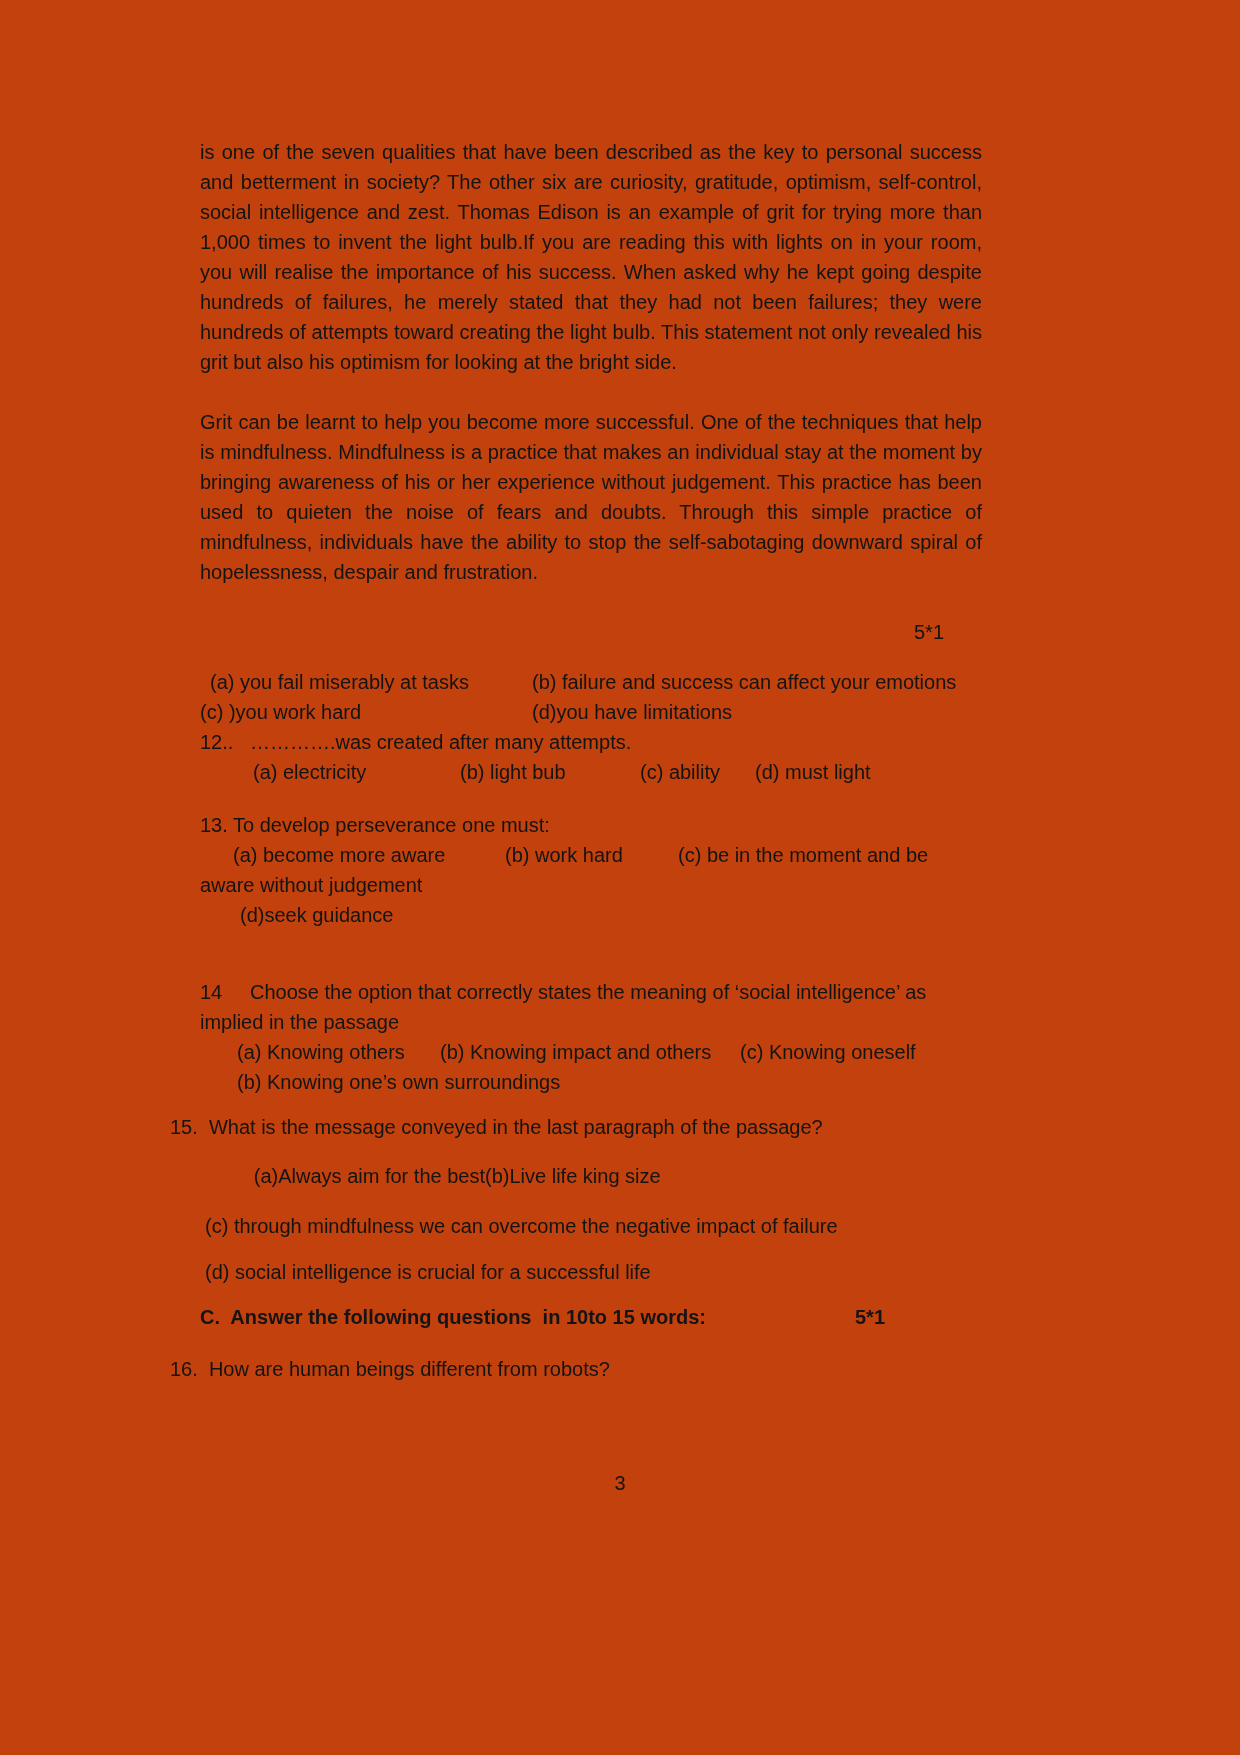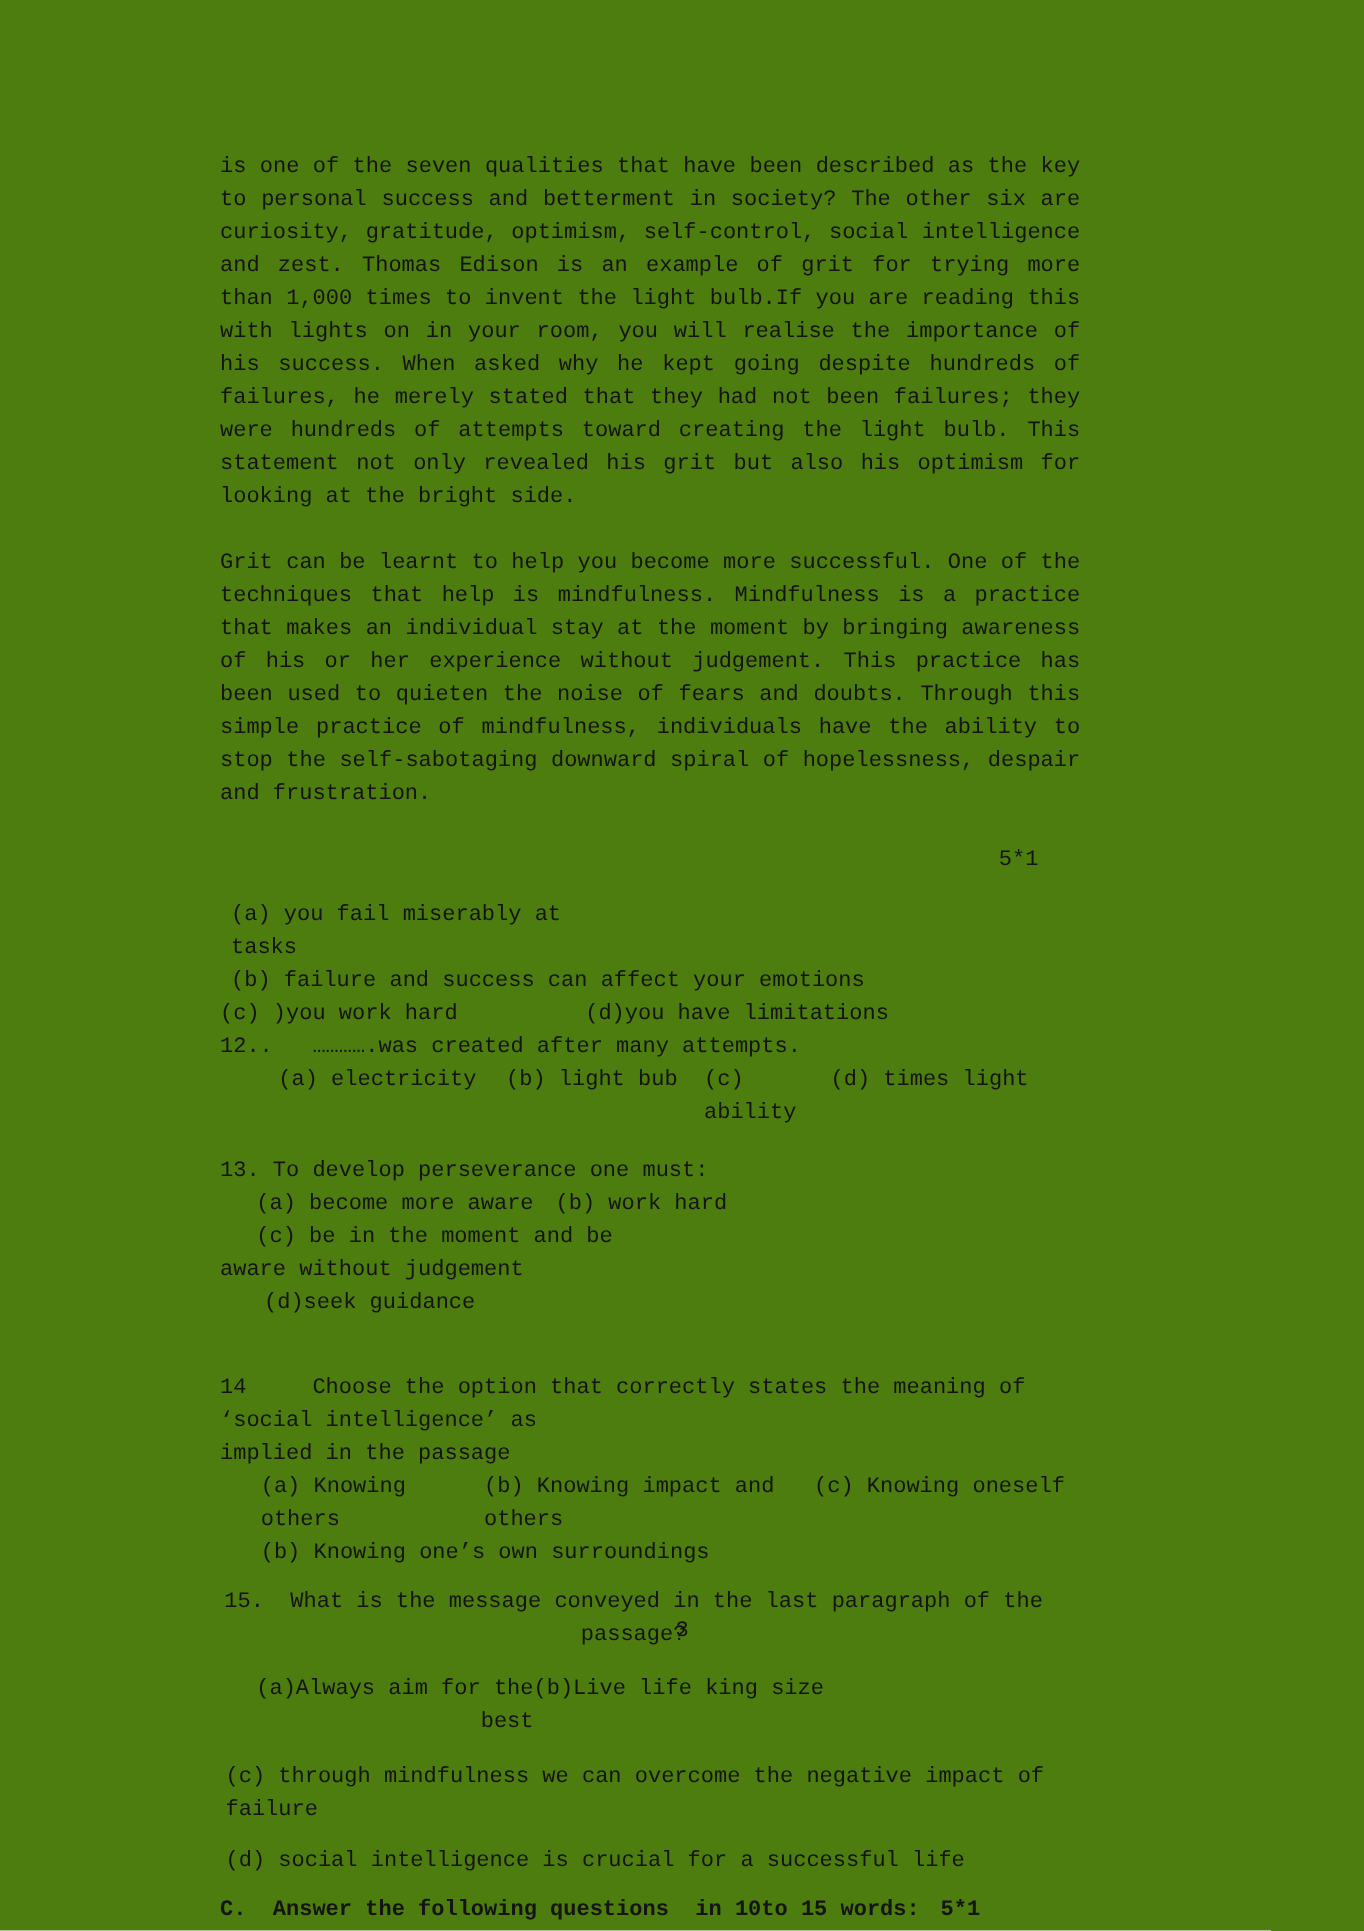--- a/index.html
+++ b/index.html
@@ -2,34 +2,34 @@
 <html><head>
 <meta charset="utf-8">
 <style>
   * { box-sizing: border-box; }
   html, body { margin: 0; padding: 0; background: #ffffff; }
   .page {
     position: relative;
     width: 1240px;
     height: 1755px;
     margin: 0 auto;
-    background: #4d7c0f;
+    background: #c2410c;
     color: #141414;
-    font-family: Liberation Mono, monospace;
+    font-family: Liberation Sans, sans-serif;
     font-size: 20px;
     line-height: 30px;
     padding: 137px 258px 0 200px;
     overflow: hidden;
   }
   p.para { margin: 0 0 30px 0; text-align: justify; }
   .textline { white-space: pre-wrap; }
   .optrow span { display: inline-block; vertical-align: top; white-space: pre-wrap; }
   .marks-right { text-align: right; padding-right: 38px; }
   .bold { font-weight: bold; }
-  .outdent { margin-left: -30px; text-align: center; }
+  .outdent { margin-left: -30px; }
   .ind5  { padding-left: 5px; }
   .ind10 { padding-left: 10px; }
   .ind33 { padding-left: 33px; }
   .ind37 { padding-left: 37px; }
   .ind40 { padding-left: 40px; }
   .ind53 { padding-left: 53px; }
   .w115 { width: 115px; } .w173 { width: 173px; } .w180 { width: 180px; }
   .w203 { width: 203px; } .w207 { width: 207px; } .w272 { width: 272px; }
   .w280 { width: 280px; text-align: right; } .w300 { width: 300px; } .w322 { width: 322px; }
   .w332 { width: 332px; } .w655 { width: 655px; }
@@ -50,21 +50,21 @@
 <div class="page">
 
   <p class="para">is one of the seven qualities that have been described as the key to personal success and betterment in society? The other six are curiosity, gratitude, optimism, self-control, social intelligence and zest. Thomas Edison is an example of grit for trying more than 1,000 times to invent the light bulb.If you are reading this with lights on in your room, you will realise the importance of his success. When asked why he kept going despite hundreds of failures, he merely stated that they had not been failures; they were hundreds of attempts toward creating the light bulb. This statement not only revealed his grit but also his optimism for looking at the bright side.</p>
   <p class="para">Grit can be learnt to help you become more successful. One of the techniques that help is mindfulness. Mindfulness is a practice that makes an individual stay at the moment by bringing awareness of his or her experience without judgement. This practice has been used to quieten the noise of fears and doubts. Through this simple practice of mindfulness, individuals have the ability to stop the self-sabotaging downward spiral of hopelessness, despair and frustration.</p>
 
   <div class="textline marks-right">5*1</div>
   <div class="optrow ind10 mt20"><span class="w322">(a) you fail miserably at tasks</span><span>(b) failure and success can affect your emotions</span></div>
   <div class="optrow"><span class="w332">(c) )you work hard</span><span>(d)you have limitations</span></div>
 
   <div class="textline">12..   ………….was created after many attempts.</div>
-  <div class="optrow ind53"><span class="w207">(a) electricity</span><span class="w180">(b) light bub</span><span class="w115">(c) ability</span><span>(d) times light</span></div>
+  <div class="optrow ind53"><span class="w207">(a) electricity</span><span class="w180">(b) light bub</span><span class="w115">(c) ability</span><span>(d) must light</span></div>
 
   <div class="textline mt23">13. To develop perseverance one must:</div>
   <div class="optrow ind33"><span class="w272">(a) become more aware</span><span class="w173">(b) work hard</span><span>(c) be in the moment and be</span></div>
   <div class="textline">aware without judgement</div>
   <div class="textline ind40">(d)seek guidance</div>
 
   <div class="textline mt30">14     Choose the option that correctly states the meaning of ‘social intelligence’ as
 implied in the passage</div>
   <div class="optrow ind37"><span class="w203">(a) Knowing others</span><span class="w300">(b) Knowing impact and others</span><span>(c) Knowing oneself</span></div>
   <div class="textline ind37">(b) Knowing one’s own surroundings</div>

